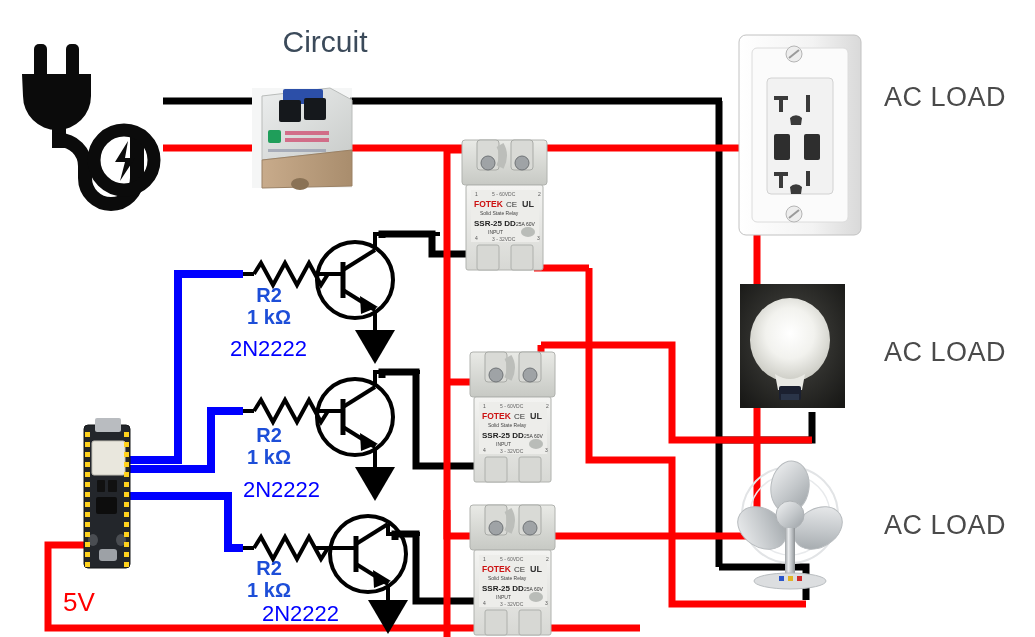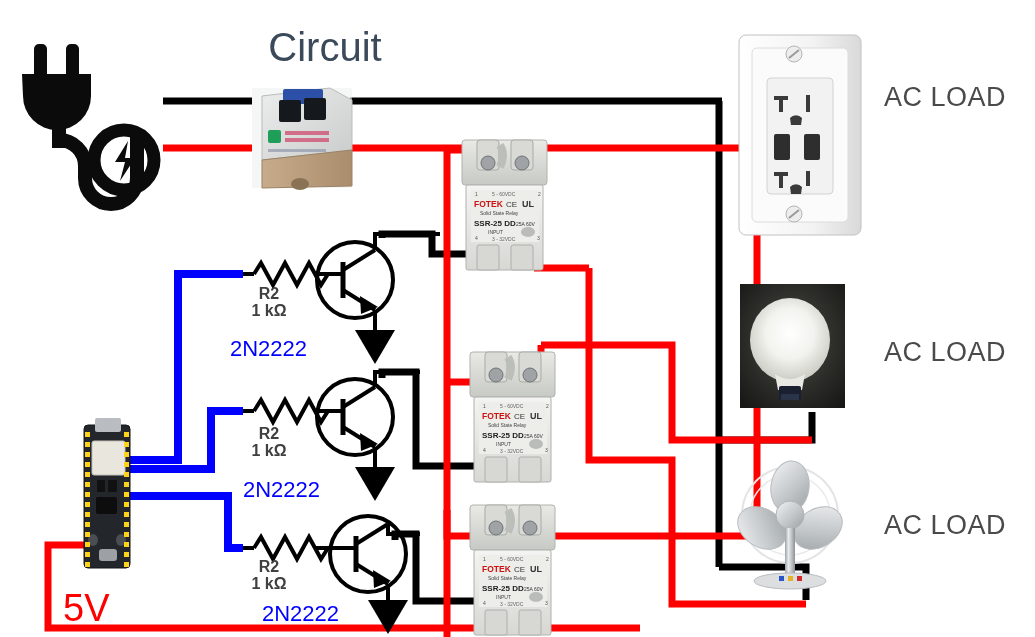--- a/index.html
+++ b/index.html
@@ -1,26 +1,26 @@
 <!DOCTYPE html>
 <html><head>
 <meta charset="utf-8">
 <style>
   html,body{margin:0;padding:0;background:#ffffff;}
   body{font-family:"Liberation Sans",sans-serif;}
   #stage{position:relative;width:1035px;height:637px;background:#fff;overflow:hidden;}
   #wires{position:absolute;left:0;top:0;width:1035px;height:637px;}
   .lbl{position:absolute;white-space:nowrap;line-height:1.08;text-align:center;}
-  .lbl-breaker{left:240px;top:26px;font-size:40px;color:#3b4a5a;text-align:center;width:170px;}
+  .lbl-breaker{left:240px;top:26px;font-size:30px;color:#3b4a5a;text-align:center;width:170px;}
   .lbl-acload{font-size:27px;color:#4a4a4a;letter-spacing:.5px;}
   .ac1{left:884px;top:83px;}
   .ac2{left:884px;top:338px;}
   .ac3{left:884px;top:511px;}
-  .lbl-5v{left:63px;top:588px;font-size:38px;color:#ff0000;}
-  .lbl-part{font-size:16px;font-weight:bold;color:#404040;text-align:center;}
+  .lbl-5v{left:63px;top:588px;font-size:26px;color:#ff0000;}
+  .lbl-part{font-size:20px;font-weight:bold;color:#1d4ed8;text-align:center;}
   .lbl-tr{font-size:22px;color:#0000ff;}
   .r1{left:238px;top:285px;width:62px;}
   .r2{left:238px;top:425px;width:62px;}
   .r3{left:238px;top:558px;width:62px;}
   .t1{left:230px;top:337px;}
   .t2{left:243px;top:478px;}
   .t3{left:262px;top:602px;}
 </style>
 </head>
 <body>

